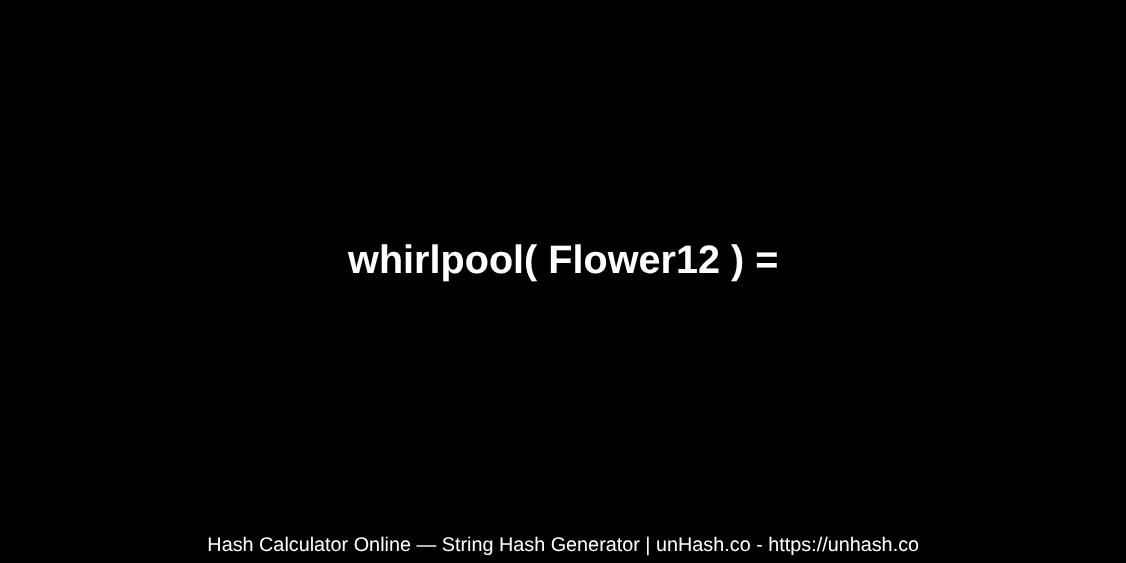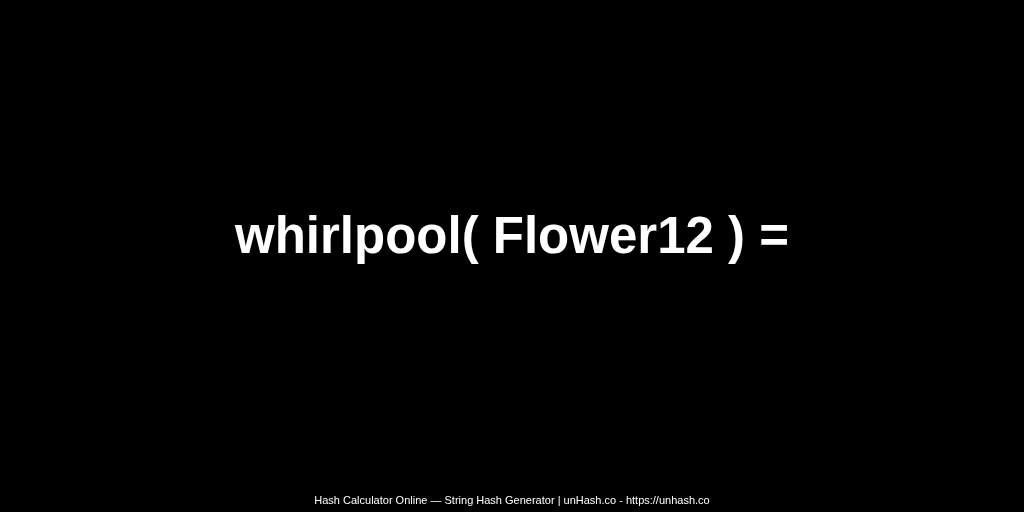--- a/index.html
+++ b/index.html
@@ -20,21 +20,21 @@
     }
     .content {
       flex: 1;
       display: flex;
       flex-direction: column;
       justify-content: center;
       align-items: center;
       padding: 20px;
     }
     .heading {
-      font-size: 51px;
+      font-size: 36px;
       font-weight: bold;
       color: #ffffff;
       margin-bottom: 40px;
       text-align: center;
       line-height: 1.2;
     }
     .hash-output {
       font-size: 12.5px;
       color: #ffffff;
       text-align: center;
@@ -42,21 +42,21 @@
       font-family: Arial, Helvetica, sans-serif;
       padding: 0 20px;
       letter-spacing: 0.2px;
     }
     .footer {
       position: absolute;
       bottom: 0;
       left: 0;
       right: 0;
       text-align: center;
-      font-size: 11px;
+      font-size: 18px;
       color: #ffffff;
       padding-bottom: 6px;
     }
   </style>
 </head>
 <body>
 
 <div class="content">
   <h1 class="heading">whirlpool( Flower12 ) =</h1>
 </div>

